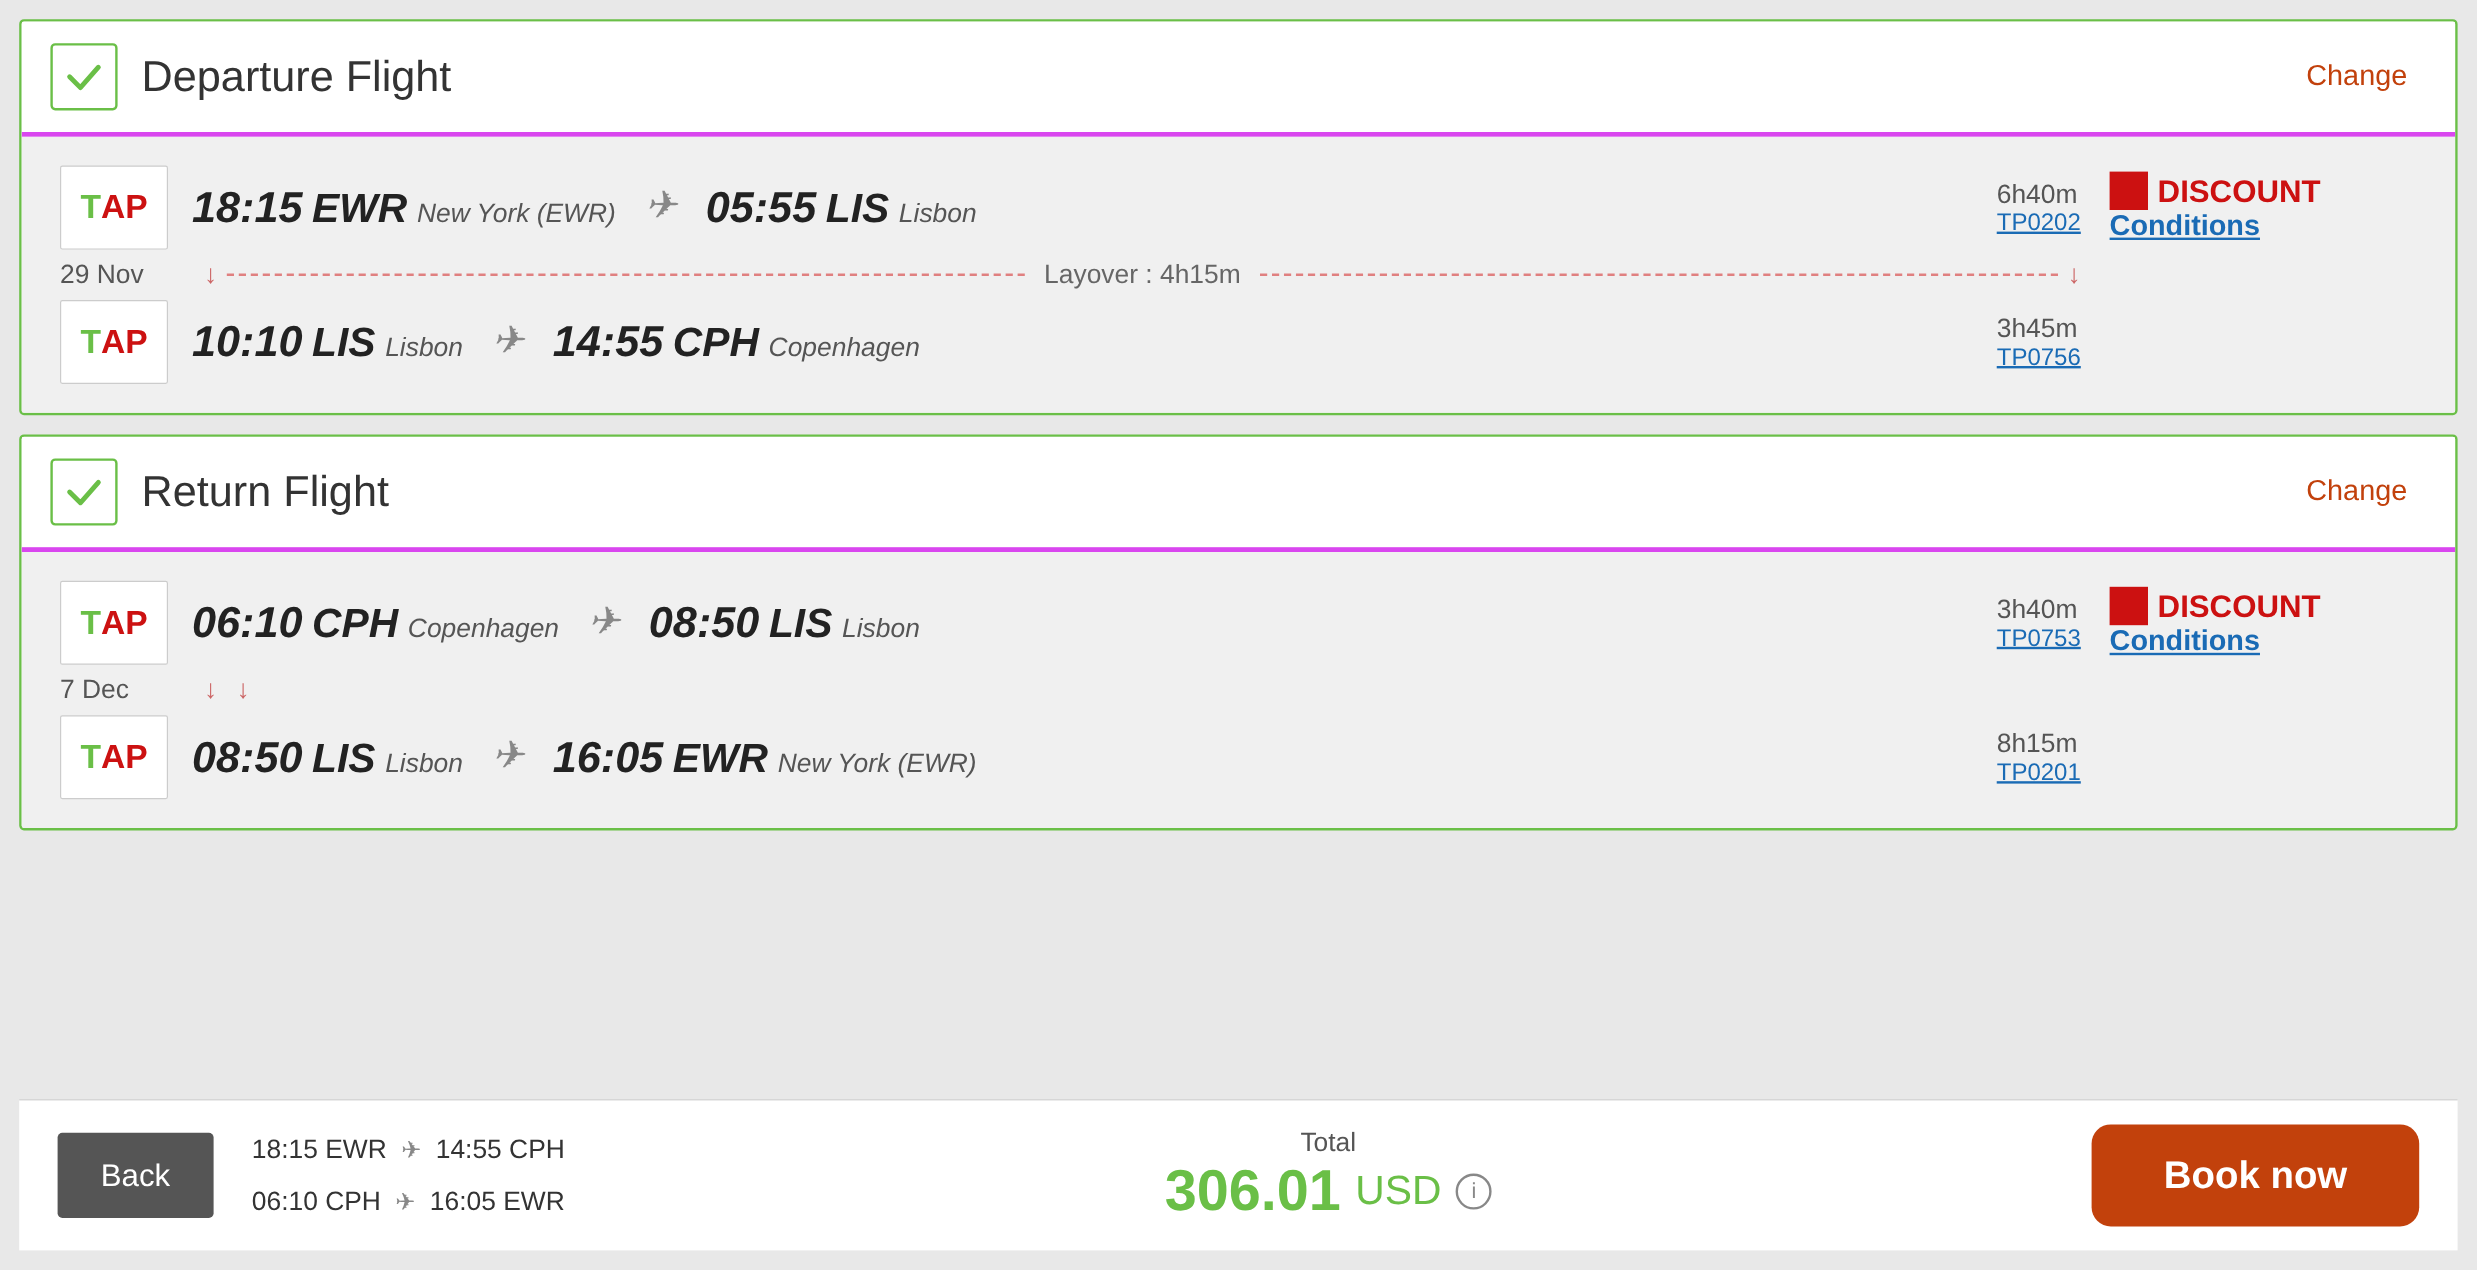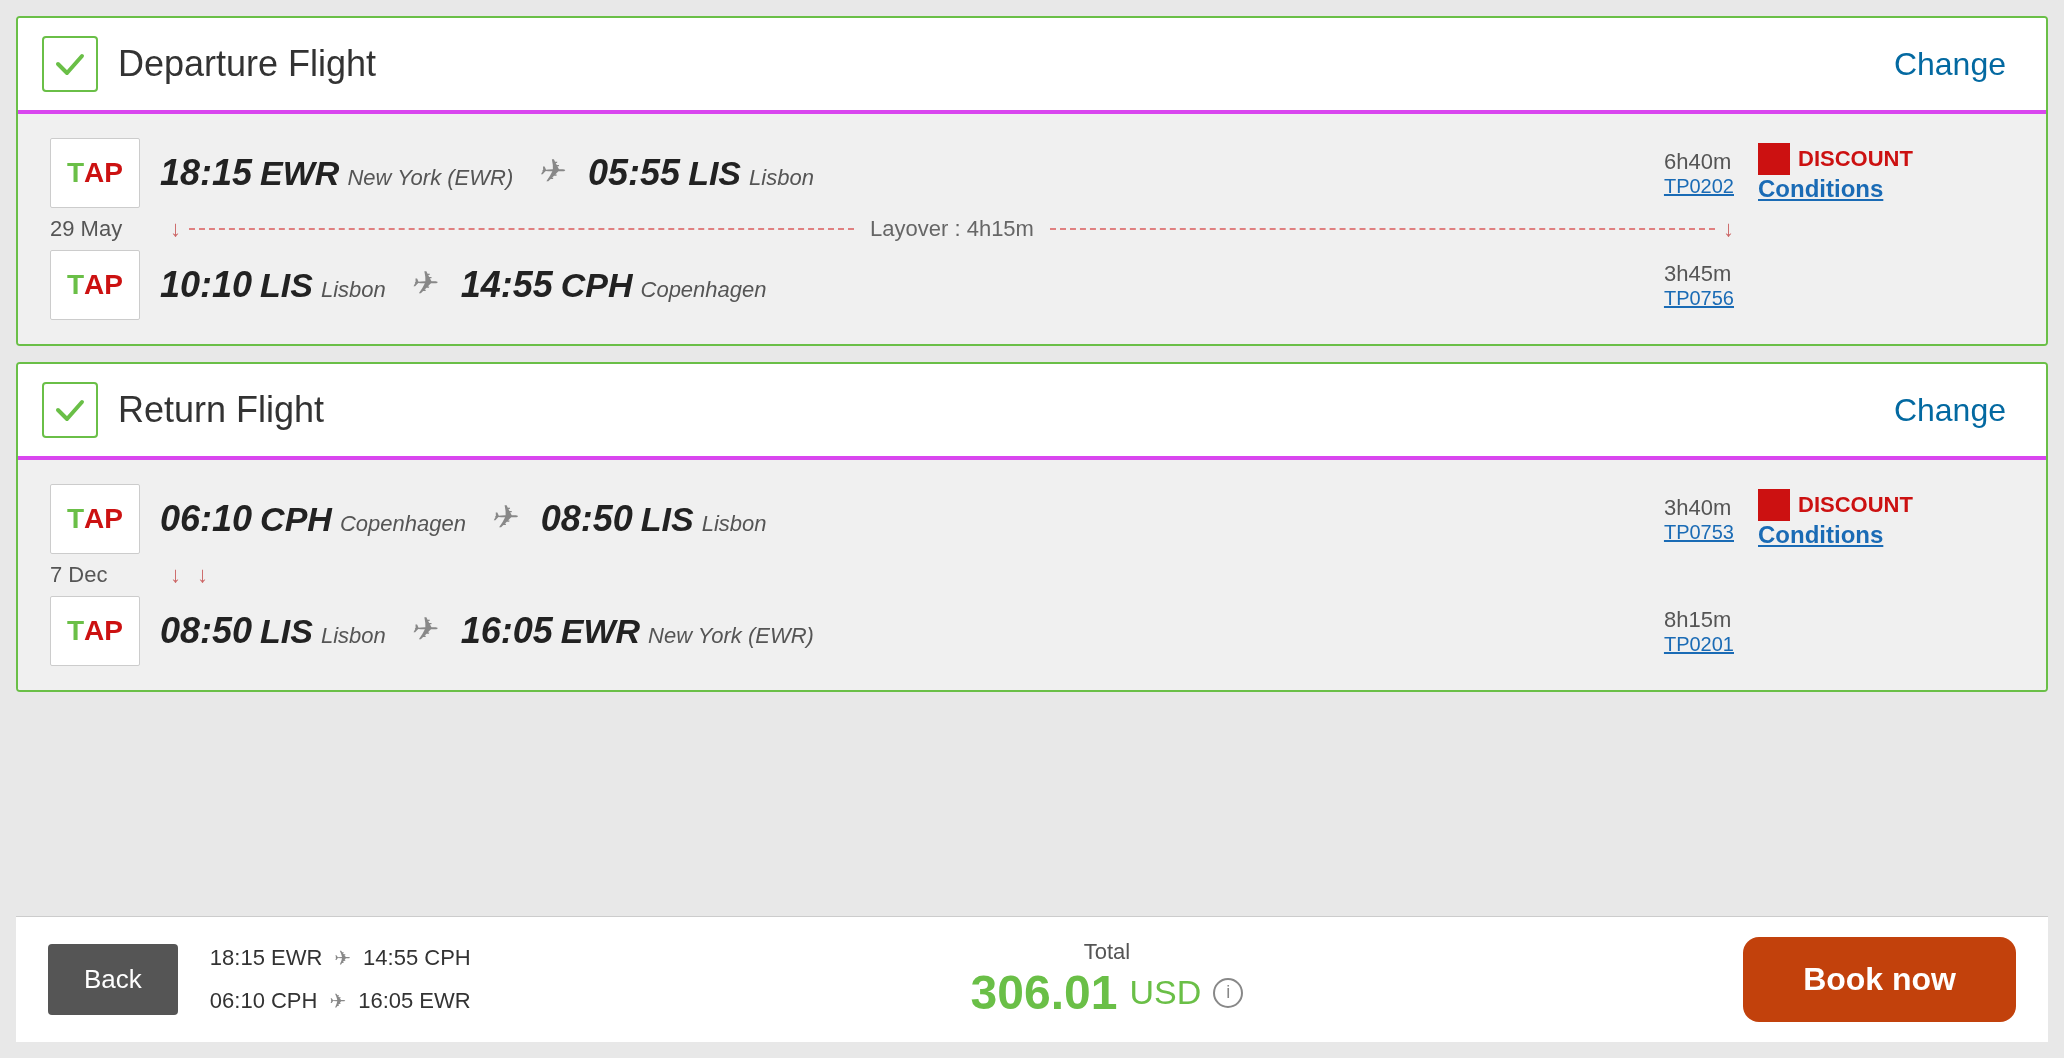--- a/index.html
+++ b/index.html
@@ -48,22 +48,22 @@
     }
 
     .flight-title {
       font-size: 36px;
       font-weight: 400;
       color: #333;
       flex: 1;
     }
 
     .change-btn {
-      font-size: 32px;
-      color: #0369a1;
+      font-size: 24px;
+      color: #c2410c;
       background: none;
       border: none;
       cursor: pointer;
       padding: 8px 16px;
     }
 
     
     .flight-body {
       background: #f0f0f0;
       padding: 24px 32px;
@@ -162,21 +162,21 @@
     }
 
     .discount-icon {
       width: 32px;
       height: 32px;
       background: #cc1111;
       flex-shrink: 0;
     }
 
     .discount-text {
-      font-size: 22px;
+      font-size: 26px;
       font-weight: 700;
       color: #cc1111;
     }
 
     .conditions-text {
       font-size: 24px;
       color: #1a6bb5;
       text-decoration: underline;
       cursor: pointer;
       font-weight: 600;
@@ -408,21 +408,21 @@
       <div class="discount-col">
         <div class="discount-label">
           <div class="discount-icon"></div>
           <span class="discount-text">DISCOUNT</span>
         </div>
         <span class="conditions-text">Conditions</span>
       </div>
     </div>
 
     <div class="full-layover-row">
-      <span class="date-label">29 May</span>
+      <span class="date-label">29 Nov</span>
       <span class="dashed-left">↓</span>
       <div class="dashed-line-container">
         <div class="dashed-seg"></div>
         <span class="layover-text" style="padding:0 16px;">Layover : 4h15m</span>
         <div class="dashed-seg"></div>
       </div>
       <span class="dashed-right">↓</span>
       <div style="width:280px;"></div>
     </div>
 

